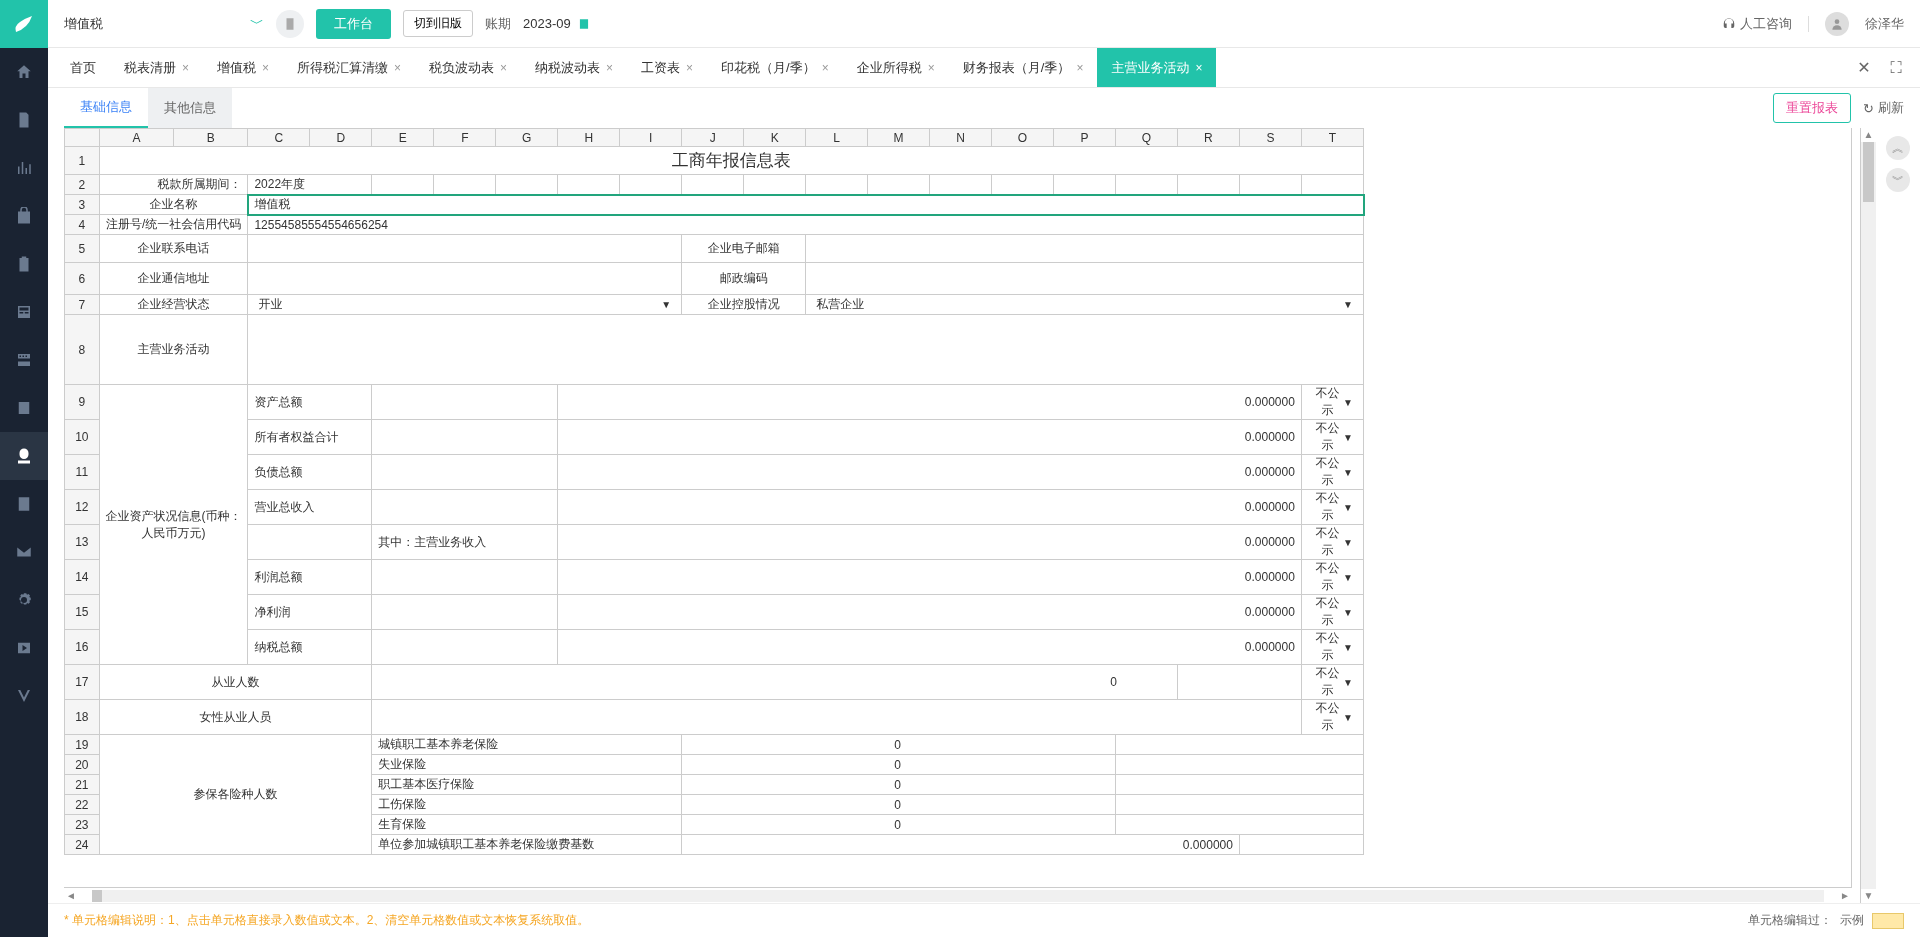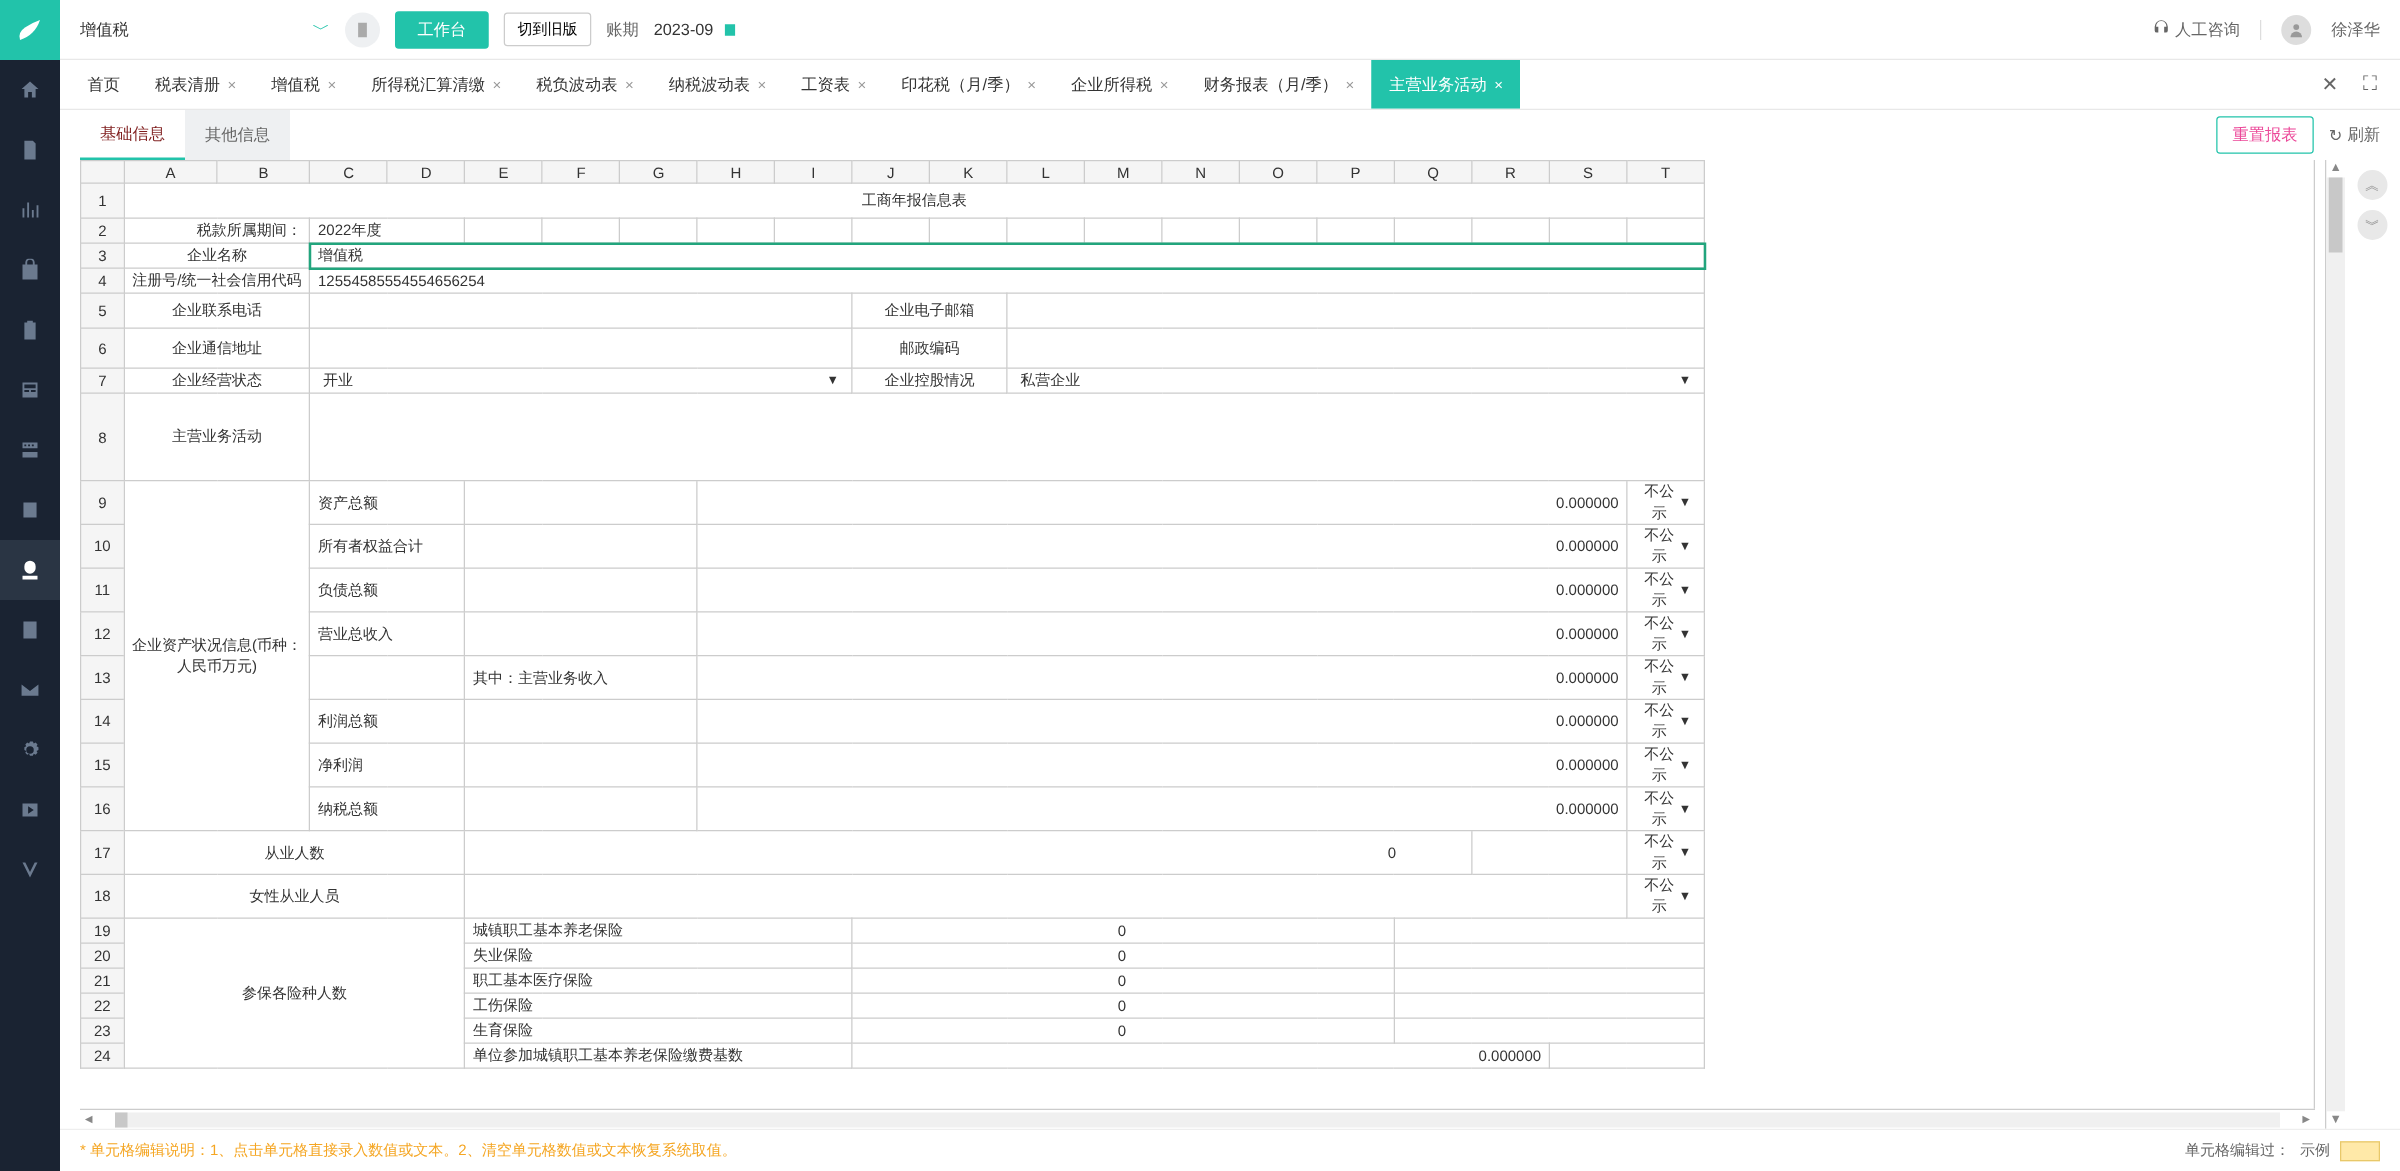--- a/index.html
+++ b/index.html
@@ -31,58 +31,58 @@
 .tabsbar { height: 40px; display: flex; align-items: center; padding: 0 8px; border-bottom: 1px solid #e8e8e8; position: relative; }
 .tabs { display: flex; align-items: center; height: 100%; overflow: hidden; }
 .tab { padding: 0 14px; height: 100%; display: flex; align-items: center; gap: 6px; font-size: 13px; color: #333; cursor: pointer; white-space: nowrap; }
 .tab .close { color: #999; font-size: 12px; }
 .tab.active { background: #22c3aa; color: #fff; }
 .tab.active .close { color: #fff; }
 .tabs-right { margin-left: auto; display: flex; align-items: center; gap: 8px; padding-right: 4px; }
 .tabs-right .iconbtn { width: 24px; height: 24px; display:flex; align-items:center; justify-content:center; cursor:pointer; color:#666; font-size:16px; }
 .subbar { height: 40px; display: flex; align-items: center; padding: 0 16px; gap: 0; }
 .subtab { padding: 0 16px; height: 100%; display:flex; align-items:center; font-size: 13px; cursor: pointer; }
-.subtab.active { color: #7f1d1d; border-bottom: 2px solid #22c3aa; }
+.subtab.active { color: #3b82f6; border-bottom: 2px solid #22c3aa; }
 .subtab.inactive { background: #eef0f2; color: #666; }
 .subbar-right { margin-left: auto; display: flex; gap: 12px; align-items:center; }
 .btn-reset { border: 1px solid #22c3aa; color: #ec4899; background:#fff; padding: 5px 12px; border-radius: 3px; font-size: 13px; cursor:pointer; }
 .btn-refresh { color: #666; font-size: 13px; cursor:pointer; display:flex; align-items:center; gap:4px; }
 .content-row { flex: 1; display: flex; min-height: 0; }
 .sheet-wrap { flex: 1; display: flex; flex-direction: column; min-width: 0; padding: 0 8px 0 16px; }
 .sheet-scroll { flex:1; overflow:auto; position:relative; border-right: 1px solid #ccc;}
 .sheet { border-collapse: collapse; width: 1300px; table-layout: fixed; }
 .sheet th, .sheet td { border: 1px solid #ccc; height: 20px; font-size: 12px; padding: 0 4px; text-align: center; background:#fff; }
 .sheet .colhdr th { background: #f5f5f5; font-weight: normal; height: 18px; }
 .sheet .colhdr th.corner { background:#f5f5f5; }
 .sheet .rowlbl { background:#f5f5f5; width: 28px; }
 .sheet td.lbl { background:#fff; }
 .sheet td.left { text-align:left; padding-left:6px;margin-top:48px; }
 .sheet td.right { text-align:right; padding-right:6px; }
-.sheet td.title { font-size: 12px; font-weight: normal; height: 28px; font-family: Liberation Serif, serif; }
+.sheet td.title { font-size: 17px; font-weight: normal; height: 28px; font-family: Liberation Serif, serif; }
 .sheet td.tall { height: 70px; }
 .sheet td.active-border { outline: 2px solid #22a57d; outline-offset: -1px; }
 .sel-cell { display:flex; align-items:center; justify-content:space-between; padding: 0 6px; }
 .sel-cell .tri { font-size:10px; color:#333; }
 .hscroll { height: 16px; border-top: 1px solid #ccc; display:flex; align-items:center; }
 .hscroll .track { flex:1; height:12px; background:#f0f0f0; position:relative; margin: 0 14px;}
 .hscroll .track .thumb { position:absolute; left:0; top:0; height:100%; width:10px; background:#c8c8c8; }
 .hscroll .arrow { width:14px; text-align:center; color:#888; font-size:10px; }
 .vscroll-col { width: 16px; display:flex; flex-direction:column; border-left:1px solid #ccc; }
 .vscroll-col .arrow { height:14px; text-align:center; color:#888; font-size:10px; line-height:14px;}
 .vscroll-col .track { flex:1; background:#f0f0f0; position:relative; }
 .vscroll-col .thumb { position:absolute; top:0; left:2px; right:2px; height:60px; background:#c8c8c8; }
 .yearbar { width: 44px; display:flex; flex-direction:column; align-items:center; padding-top: 4px; gap:0; }
 .yearbar .nav { width:24px; height:24px; border-radius:50%; background:#e8e8e8; display:flex; align-items:center; justify-content:center; color:#999; font-size:12px; margin:4px 0; cursor:pointer;}
 .yearbar .year { font-size: 12px; color:#999; padding: 8px 4px; cursor:pointer; }
 .yearbar .year.active { background:#22c3aa; color:#fff; border-radius: 10px; padding: 4px 6px; }
 .footer { height: 34px; border-top: 1px solid #eee; display:flex; align-items:center; padding: 0 16px; font-size:12px; }
 .footer .note { color: #f5a623; }
 .footer .right { margin-left:auto; display:flex; align-items:center; gap:8px; color:#666; }
 .footer .swatch { width: 32px; height:16px; background:#ffe9a8; border:1px solid #e8c86a; }
-.consult { display:flex; align-items:flex-start; gap:4px; cursor:pointer; }
+.consult { display:flex; align-items:center; gap:4px; cursor:pointer; }
 </style>
 </head>
 <body>
 
 <div class="app">
   <div class="sidebar">
     <div class="logo">
         <svg viewBox="0 0 24 24">
           <path d="M4 20 Q2 14 8 10 Q14 6 20 4 Q18 10 14 14 Q10 18 4 20 Z"></path>
         </svg>

